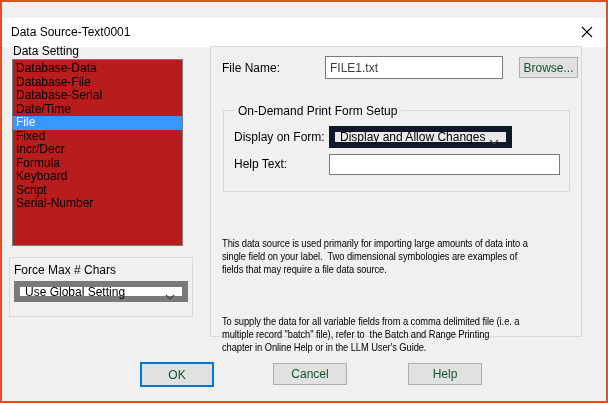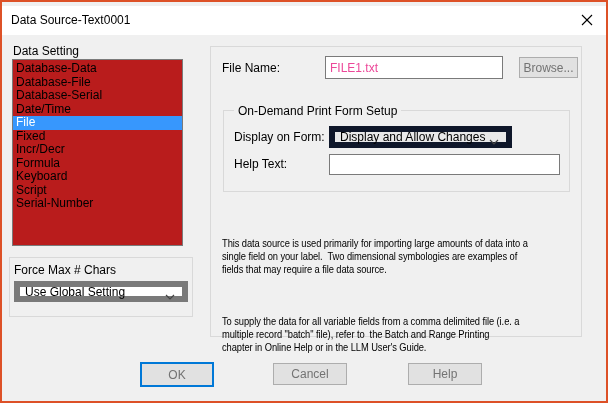--- a/index.html
+++ b/index.html
@@ -3,21 +3,21 @@
 <meta charset="utf-8">
 <style>
   * { margin:0; padding:0; box-sizing:border-box; }
   html,body { width:608px; height:403px; background:#fff; }
   .window {
     position:relative; width:608px; height:403px;
     border:2px solid #dd5127; background:#f0f0f0;
     font-family:"Liberation Sans", sans-serif; font-size:12px; color:#000;
     overflow:hidden;
   }
-  .titlebar { position:absolute; left:0; top:4px; width:100%; height:29px; background:#ffffff; }
+  .titlebar { position:absolute; left:0; top:16px; width:100%; height:29px; background:#ffffff; }
   .title-text { position:absolute; left:9px; top:7px; font-size:12px; white-space:nowrap; }
   .close-btn { position:absolute; right:2px; top:0; width:34px; height:28px;
     display:flex; align-items:center; justify-content:center; background:transparent; }
   .close-btn svg { display:block; }
 
   .label { position:absolute; white-space:nowrap; }
 
   .listbox {
     position:absolute; left:10px; top:57px; width:171px; height:187px;
     background:#b91c1c; border:1px solid #7a7a7a; padding-top:2px; overflow:hidden;
@@ -30,34 +30,34 @@
   .gb-right { left:208px; top:44px; width:372px; height:291px; }
   .gb-ondemand { left:221px; top:108px; width:347px; height:82px; }
   .gb-caption {
     position:absolute; left:10px; top:-7px; background:#f0f0f0;
     padding:0 4px; white-space:nowrap;
   }
 
   .textinput {
     position:absolute; background:#ffffff; border:1px solid #7a7a7a;
     font-family:"Liberation Sans", sans-serif; font-size:12px;
-    padding:0 4px; color:#ec4899;
+    padding:0 4px; color:#404040;
   }
 
   .combo {
     position:absolute; border:6px solid #0f172a; display:flex; align-items:center;
     padding-left:5px; background:#e9e9e9; cursor:default;
   }
   .combo.white { background:#ffffff; border-color:#7a7a7a; }
   .combo .chev { position:absolute; right:7px; top:50%; margin-top:-3px; }
   .combo-text { white-space:nowrap; }
 
   .btn {
     position:absolute; background:#e1e1e1; border:1px solid #adadad;
-    font-family:"Liberation Sans", sans-serif; font-size:12px; color:#737373;
+    font-family:"Liberation Sans", sans-serif; font-size:12px; color:#14532d;
     display:flex; align-items:center; justify-content:center; cursor:default;
   }
   .btn-default { border:2px solid #0078d7; }
 
   .desc {
     position:absolute; left:220px; top:209px; width:432px;
     font-size:11px; line-height:13px; letter-spacing:-0.1px;
     white-space:pre-wrap; transform:scaleX(0.85); transform-origin:top left;
   }
   .desc .para2 { margin-top:13px; }

